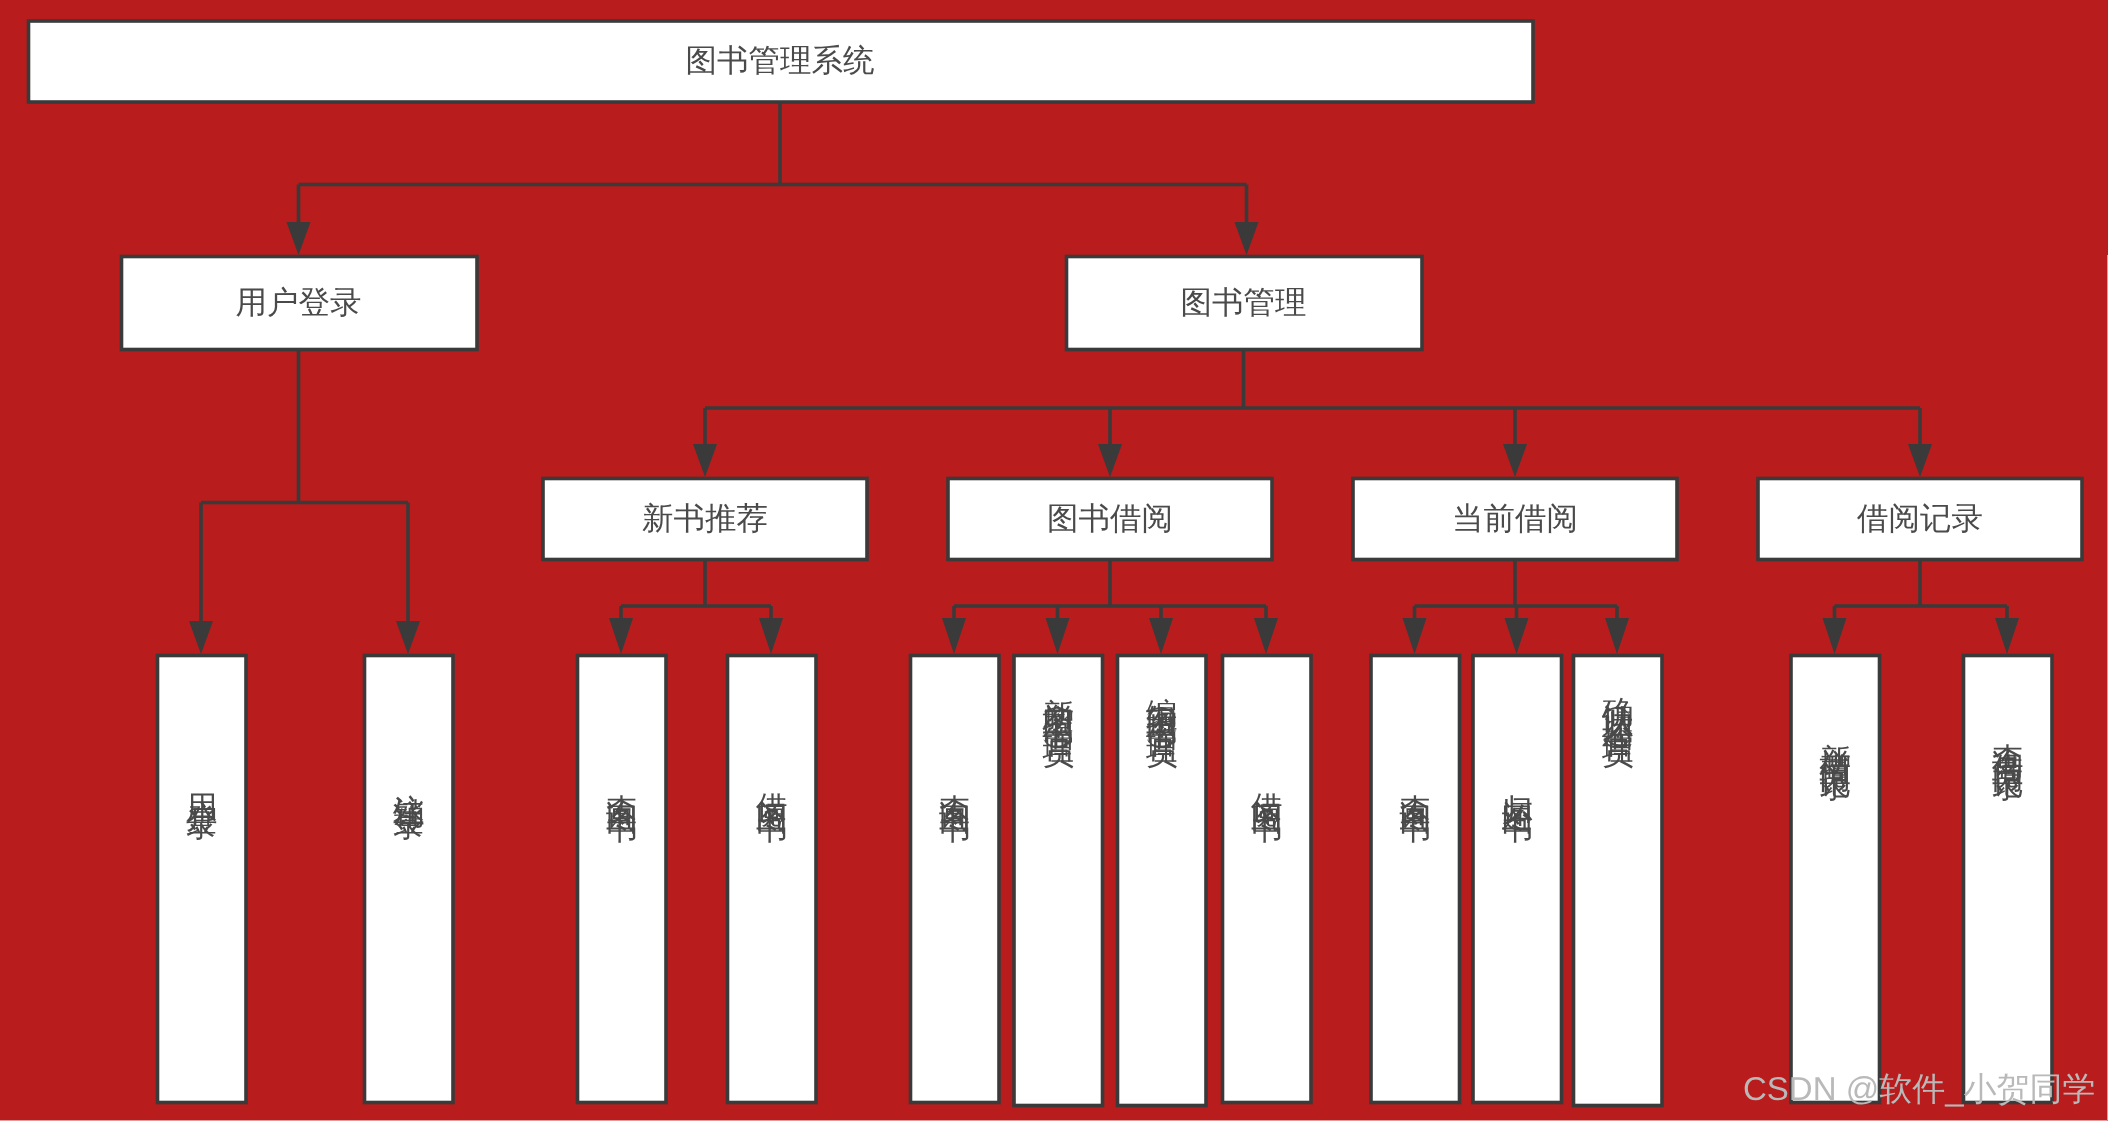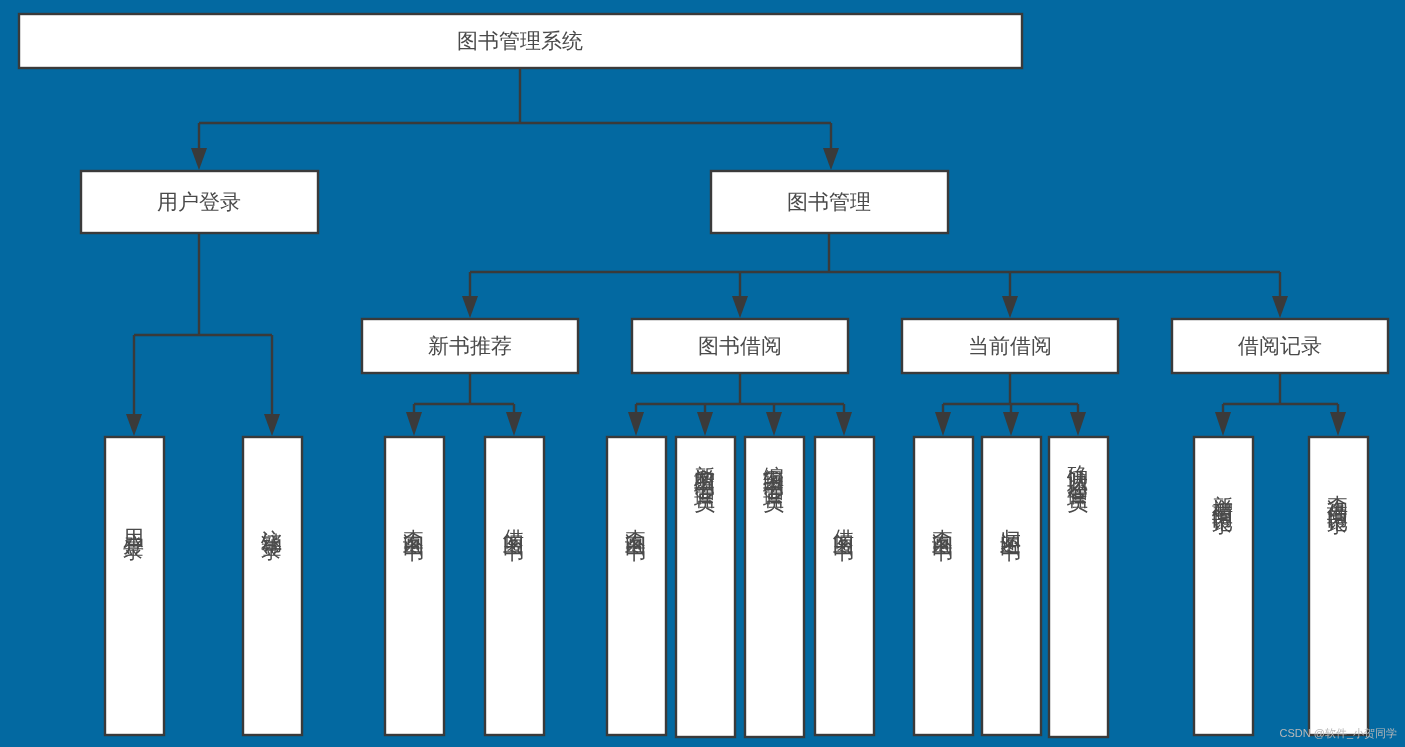--- a/index.html
+++ b/index.html
@@ -8,21 +8,21 @@
     padding: 0;
     background: #ffffff;
   }
   body {
     font-family: "Liberation Sans", "DejaVu Sans", sans-serif;
   }
   #diagram-root {
     position: relative;
     width: 1405px;
     height: 747px;
-    background: #0369a1;
+    background: #b91c1c;
     overflow: hidden;
   }
   svg#tree-svg {
     position: absolute;
     left: 0;
     top: 0;
     width: 1405px;
     height: 747px;
   }
   .node-rect {
@@ -54,21 +54,21 @@
     writing-mode: vertical-rl;
     text-orientation: upright;
     glyph-orientation-vertical: 0deg;
     letter-spacing: 4px;
   }
   .watermark {
     position: absolute;
     right: 8px;
     bottom: 6px;
     font-family: "Liberation Sans", "DejaVu Sans", sans-serif;
-    font-size: 11px;
+    font-size: 22px;
     color: #b9b9b9;
     white-space: nowrap;
     user-select: none;
   }
 </style>
 </head>
 <body>
 
 <div id="diagram-root">
 

